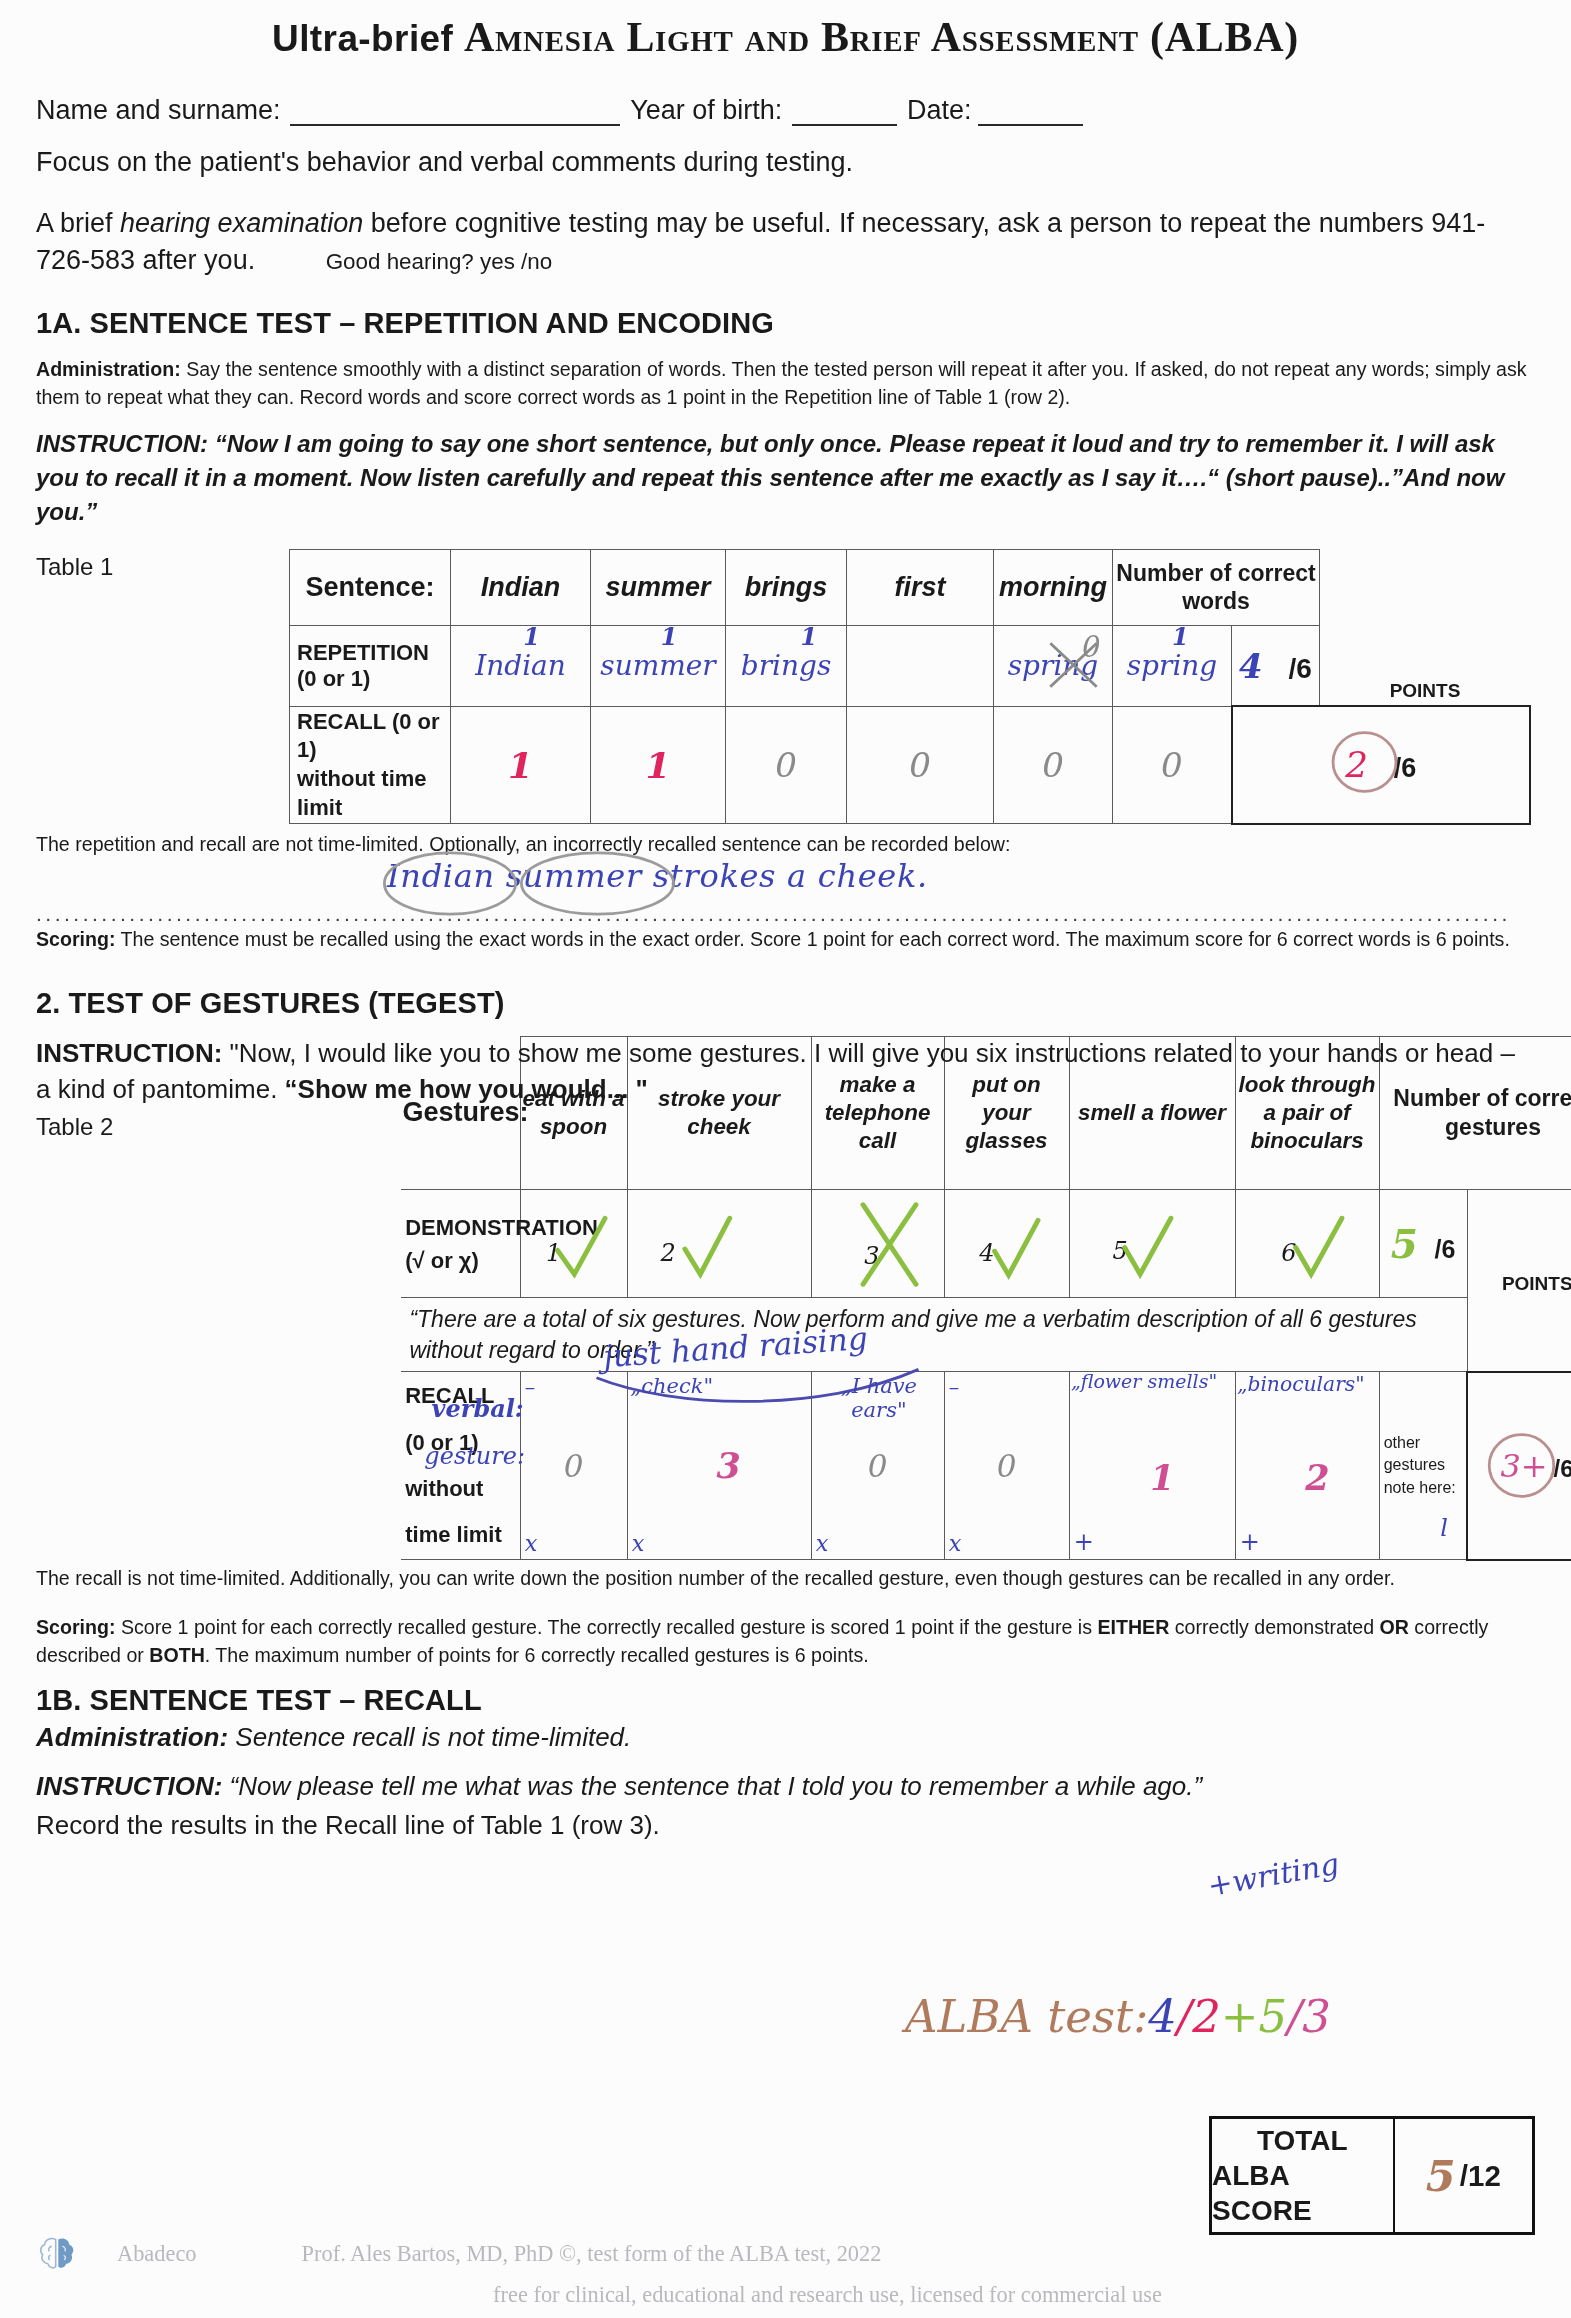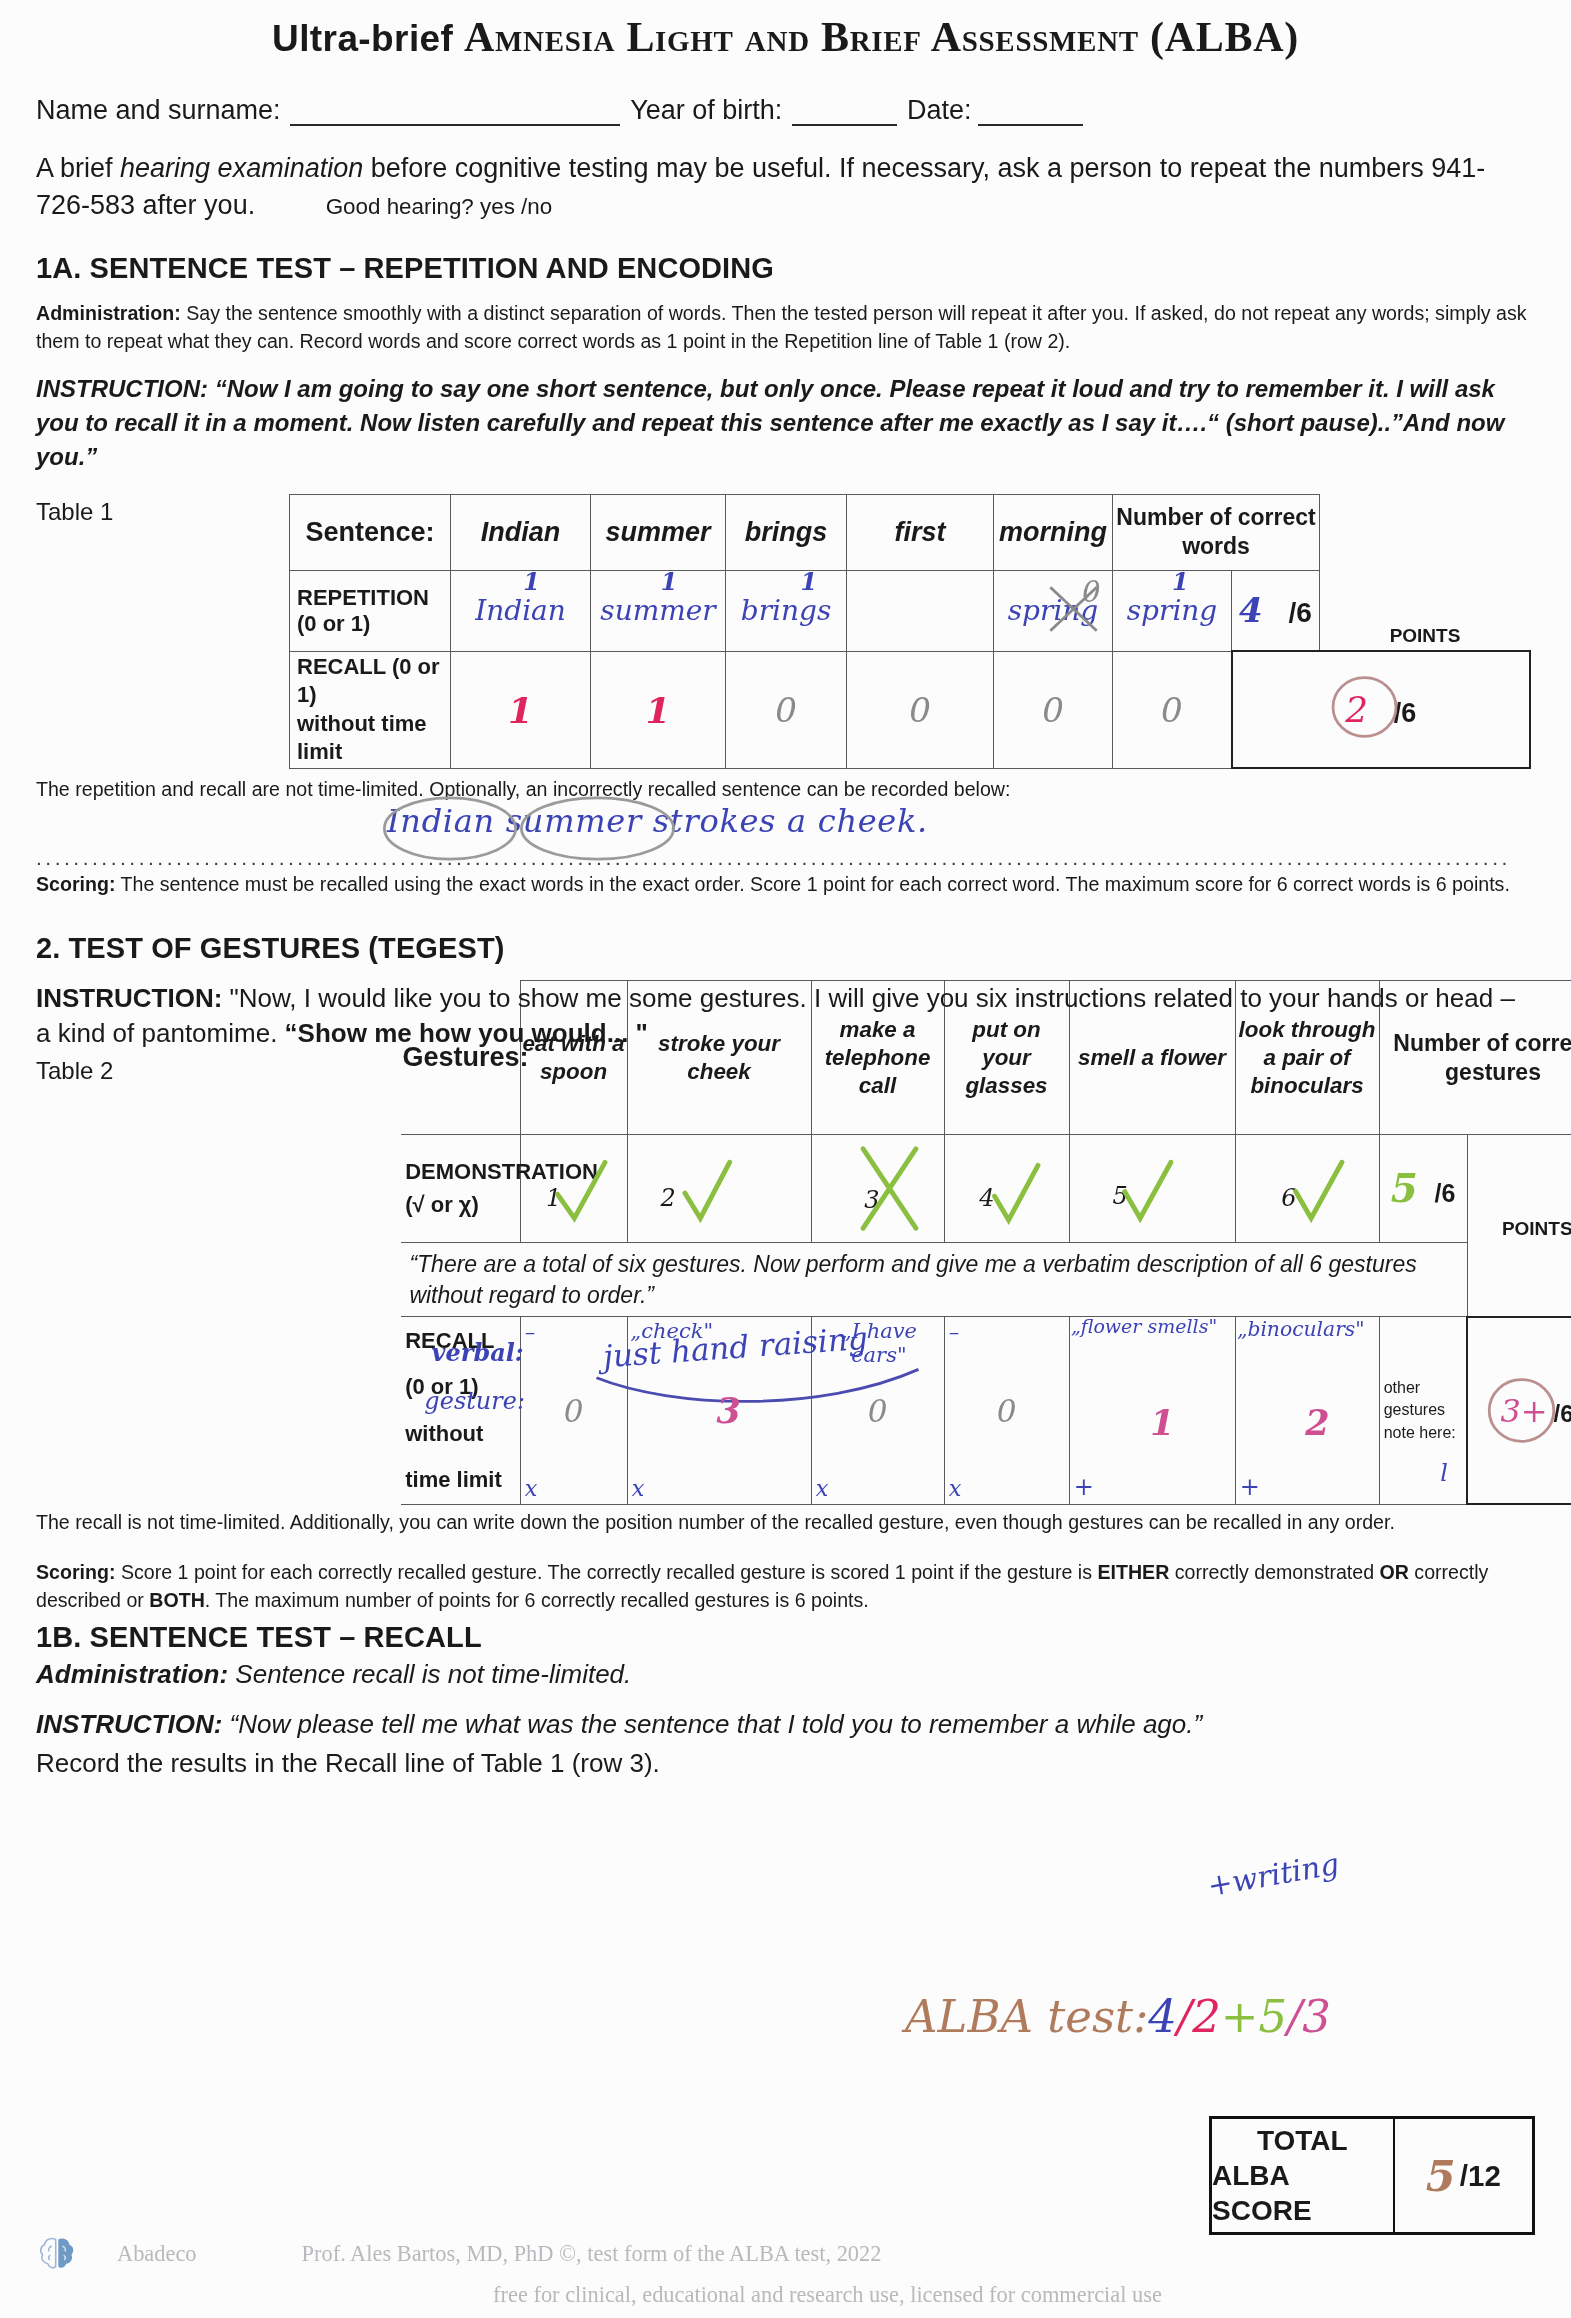--- a/index.html
+++ b/index.html
@@ -86,20 +86,21 @@
 
   <div class="row-line">
     <span>Name and surname:</span>
     <span class="blank b1"></span>
     <span>Year of birth:</span>
     <span class="blank b2"></span>
     <span>Date:</span>
     <span class="blank b3"></span>
   </div>
 
+  <div class="para">Focus on the patient's behavior and verbal comments during testing.</div>
 
   <div class="para" style="margin-top:24px;">
     <span>A brief </span><span class="ital">hearing examination</span><span> before cognitive testing may be useful. If necessary, ask a person to repeat the numbers 941-726-583 after you.</span>
     <span style="display:inline-block;width:63px"></span><span style="font-size:22.4px">Good hearing? yes /no</span>
   </div>
 
   <h2 class="sect">1A. SENTENCE TEST – REPETITION AND ENCODING</h2>
   <div class="admin" style="margin-top:15.4px;">
     <span class="bold">Administration:</span><span> Say the sentence smoothly with a distinct separation of words. Then the tested person will repeat it after you. If asked, do not repeat any words; simply ask them to repeat what they can. Record words and score correct words as 1 point in the Repetition line of Table 1 (row 2).</span>
   </div>
@@ -351,21 +352,21 @@
     </table>
 
   <div class="note" style="margin-top:2.8px;">The recall is not time-limited. Additionally, you can write down the position number of the recalled gesture, even though gestures can be recalled in any order.</div>
 
   <div class="hw hw-blue" style="position:absolute;left:1207px;top:1858px;font-size:29.5px;transform:rotate(-10deg);">+writing</div>
 
   <div class="scoring" style="margin-top:21px;">
     <span class="bold">Scoring:</span><span> Score 1 point for each correctly recalled gesture. The correctly recalled gesture is scored 1 point if the gesture is </span><span class="bold">EITHER</span><span> correctly demonstrated </span><span class="bold">OR</span><span> correctly described or </span><span class="bold">BOTH</span><span>. The maximum number of points for 6 correctly recalled gestures is 6 points.</span>
   </div>
 
-  <h2 class="sect" style="margin-top:7px;">1B. SENTENCE TEST – RECALL</h2>
+  <h2 class="sect" style="margin-top:14px;">1B. SENTENCE TEST – RECALL</h2>
   <div class="para small" style="margin-top:2.8px;">
     <span class="bold ital">Administration:</span><span class="ital"> Sentence recall is not time-limited.</span>
   </div>
   <div class="para small" style="margin-top:14px;">
     <span class="bold ital">INSTRUCTION:</span><span class="ital"> “Now please tell me what was the sentence that I told you to remember a while ago.”</span>
   </div>
   <div class="para small" style="margin-top:2.8px;">Record the results in the Recall line of Table 1 (row 3).</div>
 
   <div style="position:absolute;left:905px;top:1990px;font-size:45px;white-space:nowrap;" class="hw">
     <span class="hw-brown">ALBA test:</span><span class="hw-blue">4</span><span class="hw-red">/</span><span class="hw-red">2</span><span class="hw-green">+</span><span class="hw-green">5</span><span class="hw-pink">/</span><span class="hw-pink">3</span>

